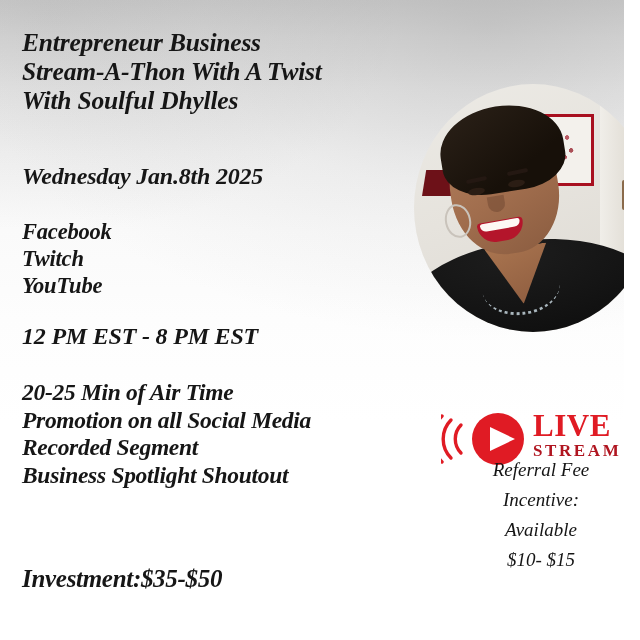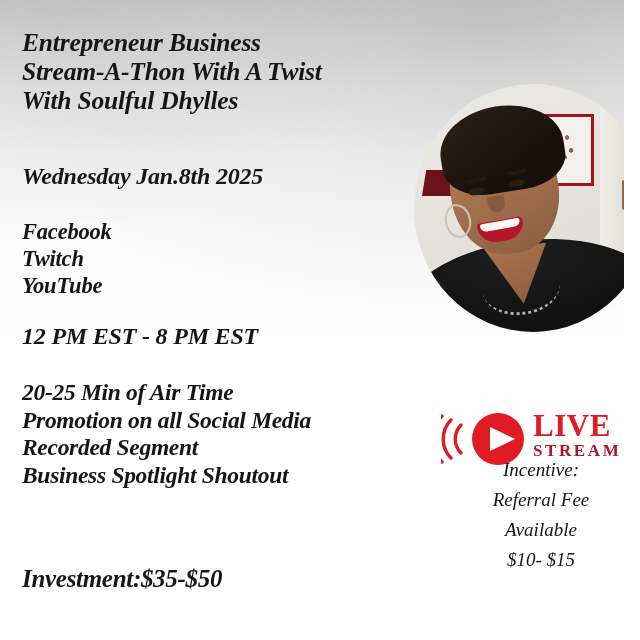--- a/index.html
+++ b/index.html
@@ -406,19 +406,19 @@
       <circle cx="57" cy="30" r="26" fill="#e01b24"></circle>
       <polygon points="49,18 74,30 49,42" fill="#ffffff"></polygon>
     </svg>
     <div class="live-text-wrap">
       <div class="live-word">LIVE</div>
       <div class="stream-word">STREAM</div>
     </div>
   </div>
 
   <div class="incentive">
+    <div>Referral Fee</div>
     <div>Incentive:</div>
-    <div>Referral Fee</div>
     <div>Available</div>
     <div>$10- $15</div>
   </div>
 
 </div>
 
 </body></html>

